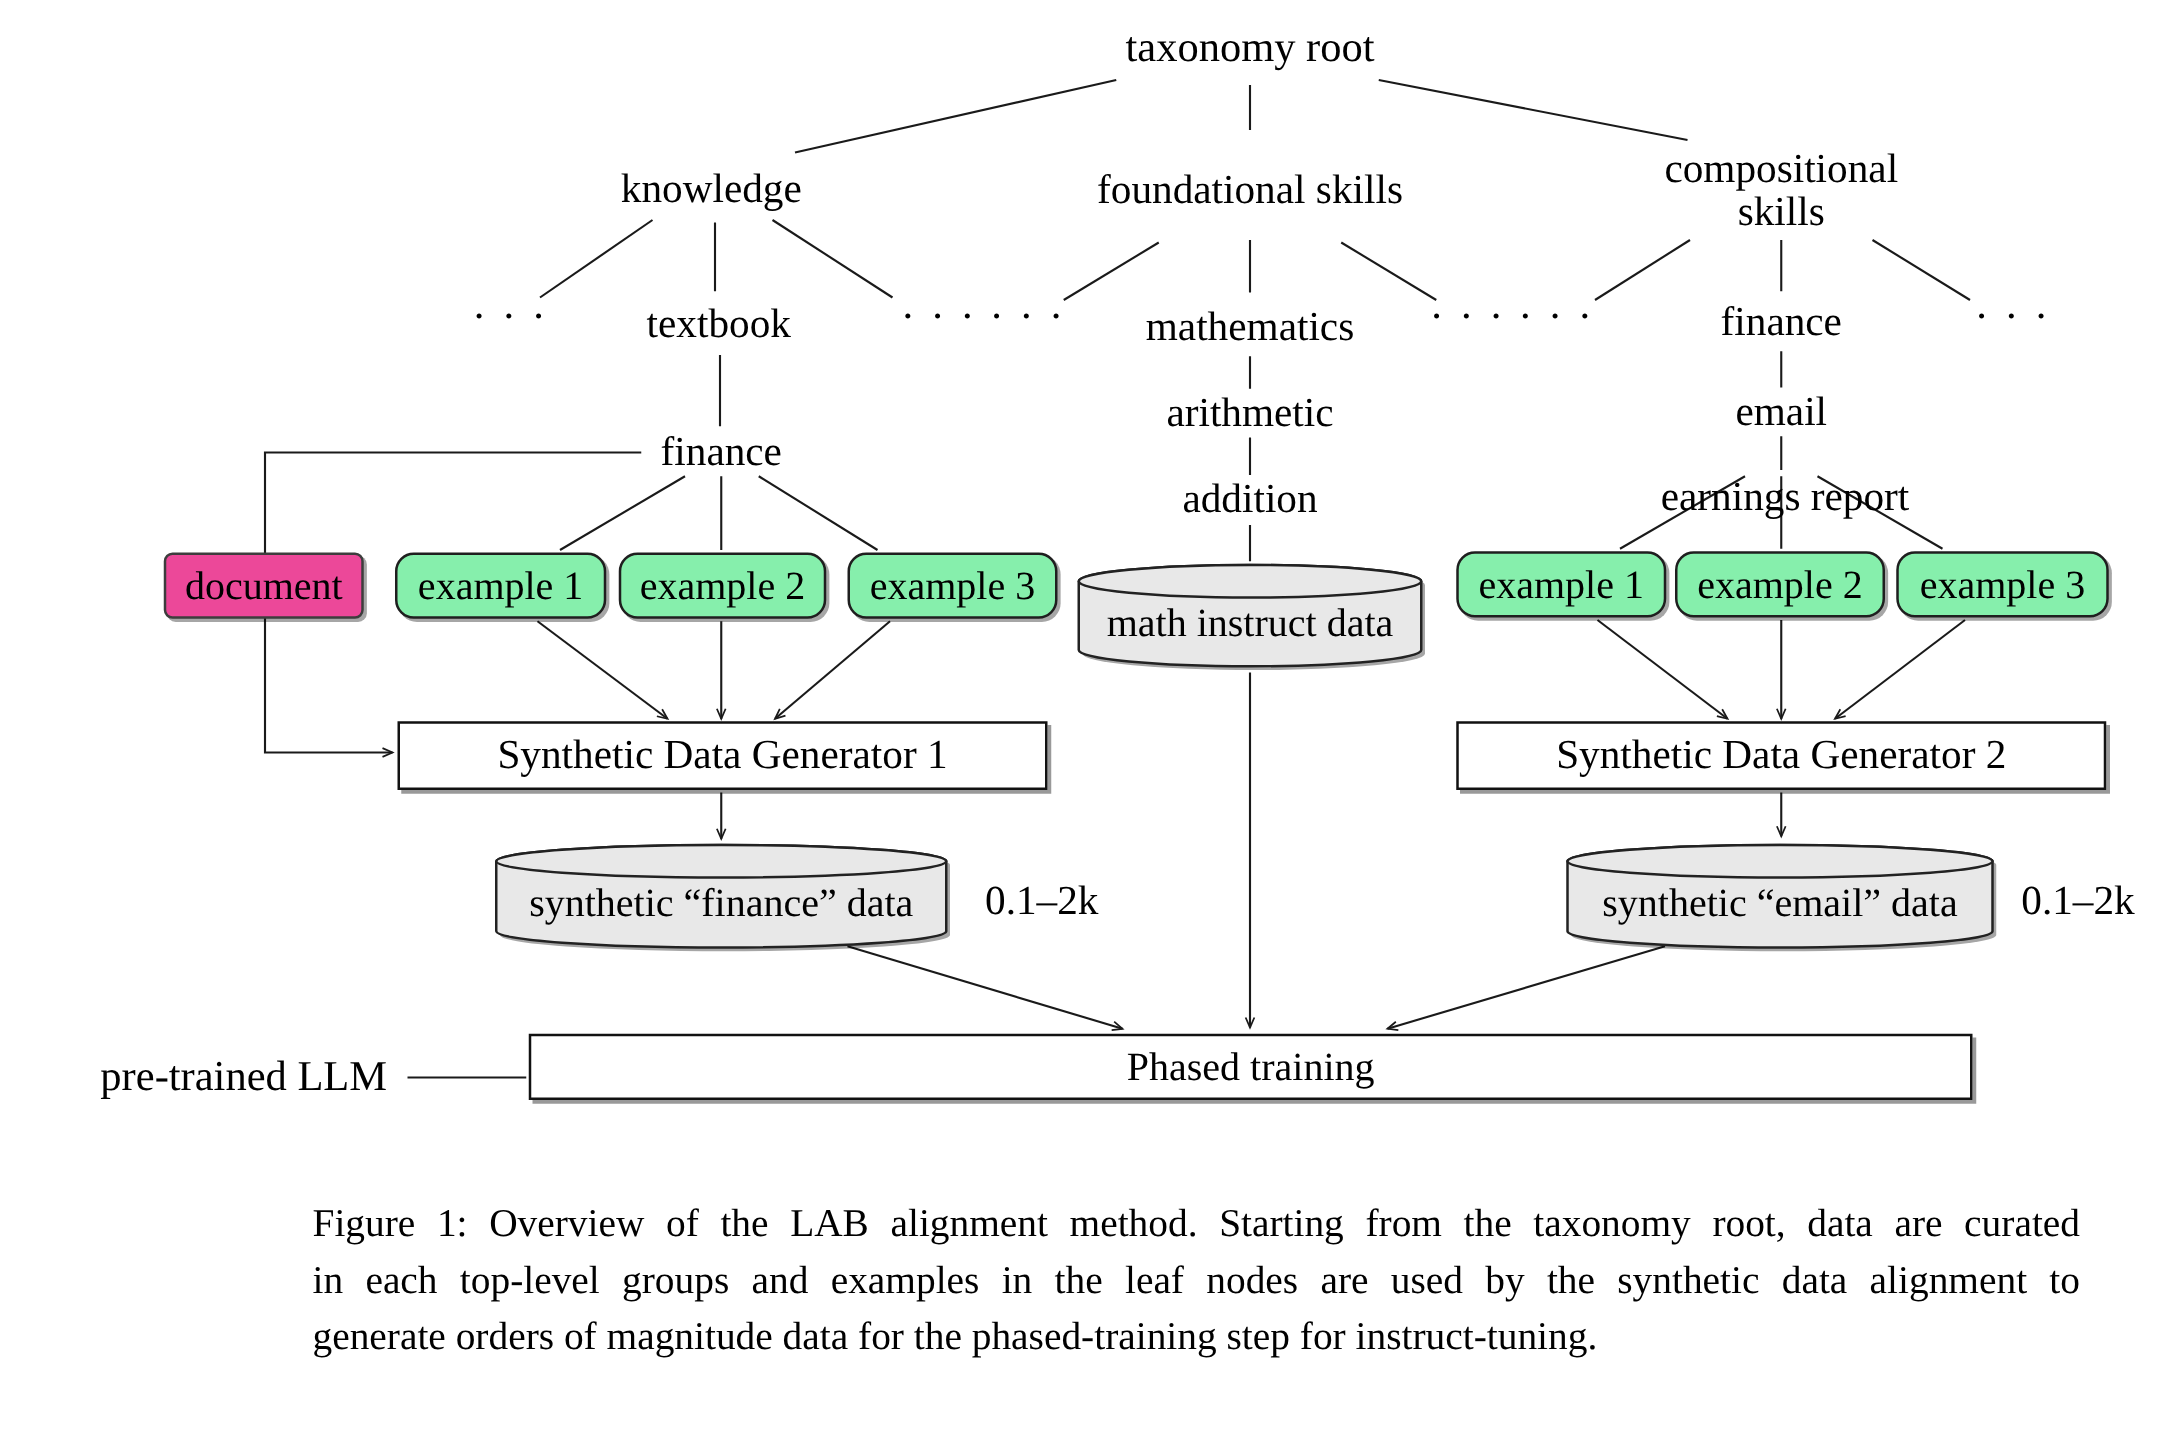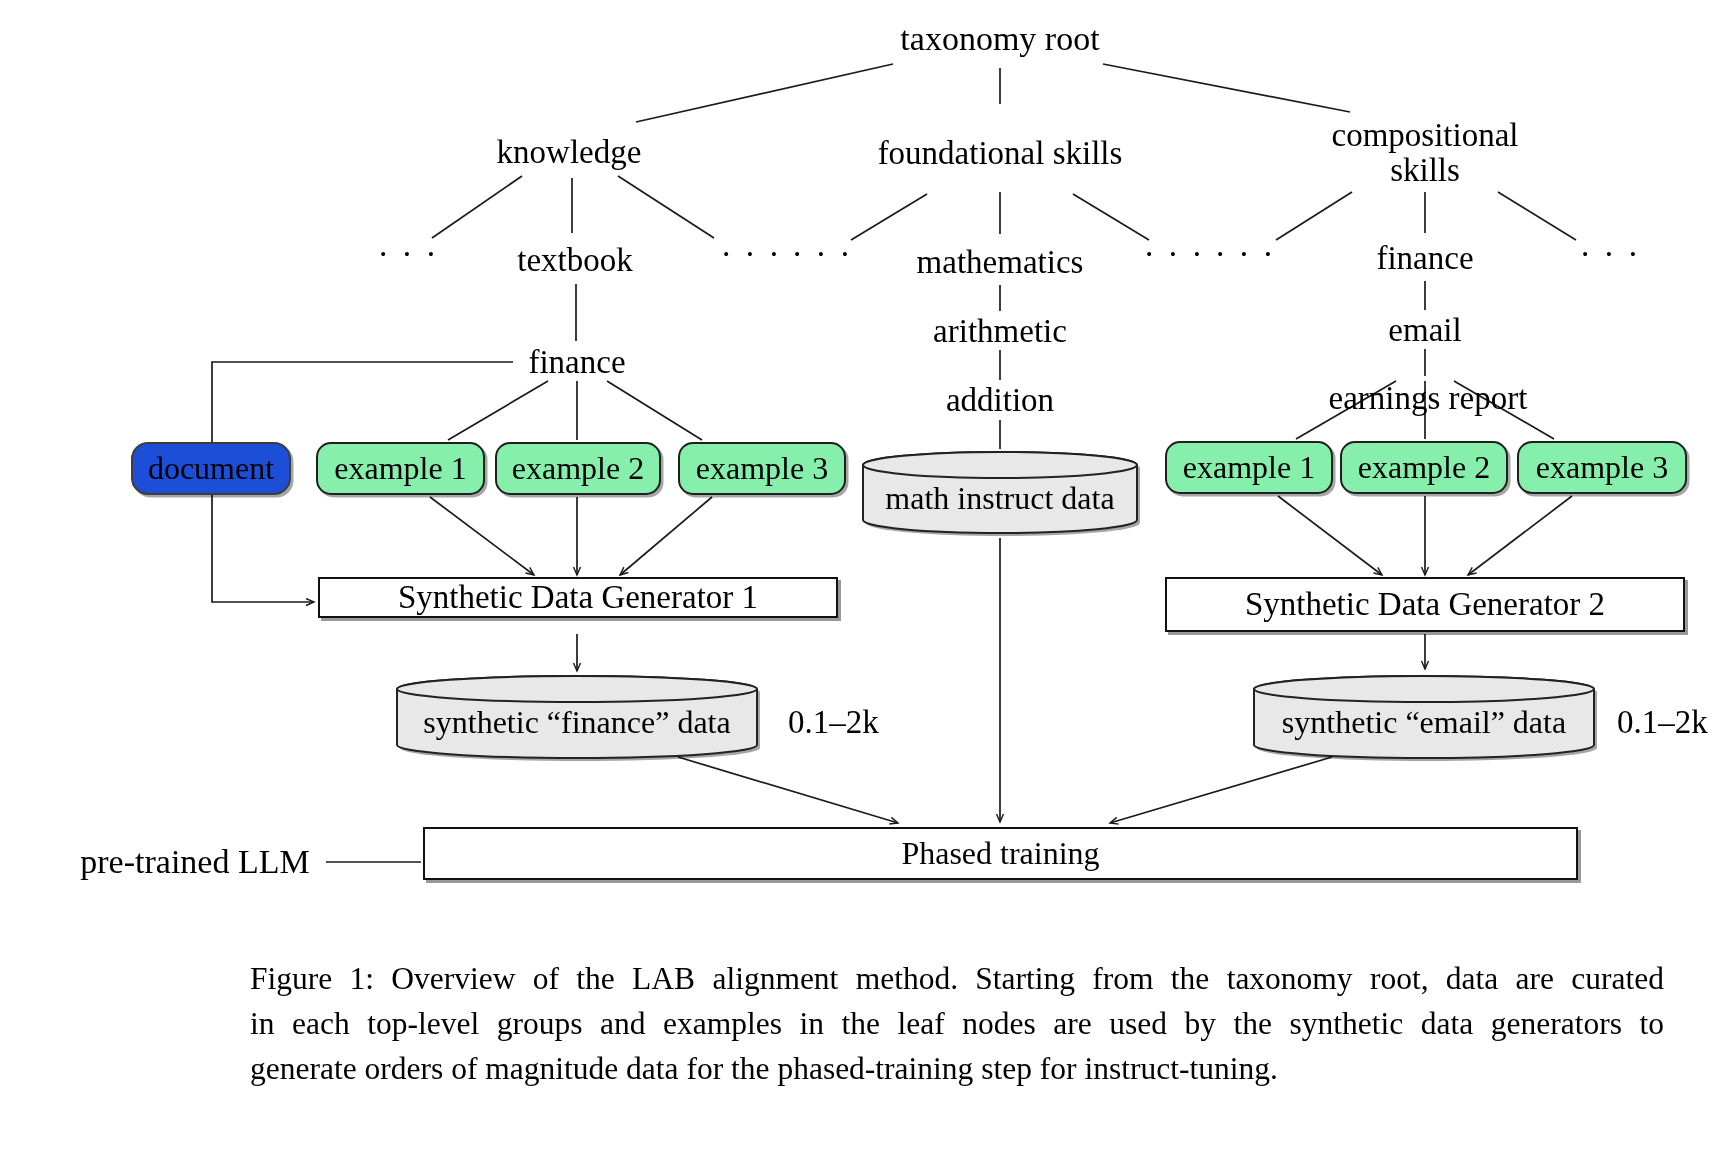--- a/index.html
+++ b/index.html
@@ -32,21 +32,21 @@
     position:absolute;
     box-sizing:border-box;
     display:flex;align-items:center;justify-content:center;
     font-size:32px;
     border-radius:15px;
     border:2px solid #1f1f1f;
     box-shadow:2.5px 2.5px 0 rgba(0,0,0,0.35);
     white-space:nowrap;
   }
   .pill.lavender{background:#86efac;}
-  .pill.gray{background:#1d4ed8;border-color:#3d3d3d;border-radius:17px;font-family:Liberation Serif, serif;}
+  .pill.gray{background:#ec4899;border-color:#3d3d3d;border-radius:7px;font-family:Liberation Serif, serif;}
   .rect-box{
     position:absolute;
     box-sizing:border-box;
     display:flex;align-items:center;justify-content:center;
     font-size:33px;
     background:#ffffff;
     border:2px solid #111;
     box-shadow:3px 3px 0 rgba(0,0,0,0.4);
     white-space:nowrap;
   }
@@ -203,25 +203,25 @@
   <div class="pill lavender" style="left:1340px;top:441px;width:168px;height:53px">example 2</div>
   <div class="pill lavender" style="left:1517px;top:441px;width:170px;height:53px">example 3</div>
 
   <div class="cyl-label" style="left:1000px;top:498px">math instruct data</div>
   <div class="cyl-label" style="left:577px;top:722px">synthetic “finance” data</div>
   <div class="cyl-label" style="left:1424px;top:722px">synthetic “email” data</div>
 
   <div class="count-label" style="left:788px;top:722px">0.1–2k</div>
   <div class="count-label" style="left:1617px;top:722px">0.1–2k</div>
 
-  <div class="rect-box" style="left:318px;top:577px;width:520px;height:41px">Synthetic Data Generator 1</div>
+  <div class="rect-box" style="left:318px;top:577px;width:520px;height:55px">Synthetic Data Generator 1</div>
   <div class="rect-box" style="left:1165px;top:577px;width:520px;height:55px">Synthetic Data Generator 2</div>
 
   <div class="side-label" style="left:195px;top:862px">pre-trained LLM</div>
   <div class="rect-box" style="left:423px;top:827px;width:1155px;height:53px;font-size:32px">Phased training</div>
 
   <div class="caption">
     <div class="cap-line just">Figure 1: Overview of the LAB alignment method. Starting from the taxonomy root, data are curated</div>
-    <div class="cap-line just">in each top-level groups and examples in the leaf nodes are used by the synthetic data generators to</div>
+    <div class="cap-line just">in each top-level groups and examples in the leaf nodes are used by the synthetic data alignment to</div>
     <div class="cap-line">generate orders of magnitude data for the phased-training step for instruct-tuning.</div>
   </div>
 
 </div>
 
 </body></html>

